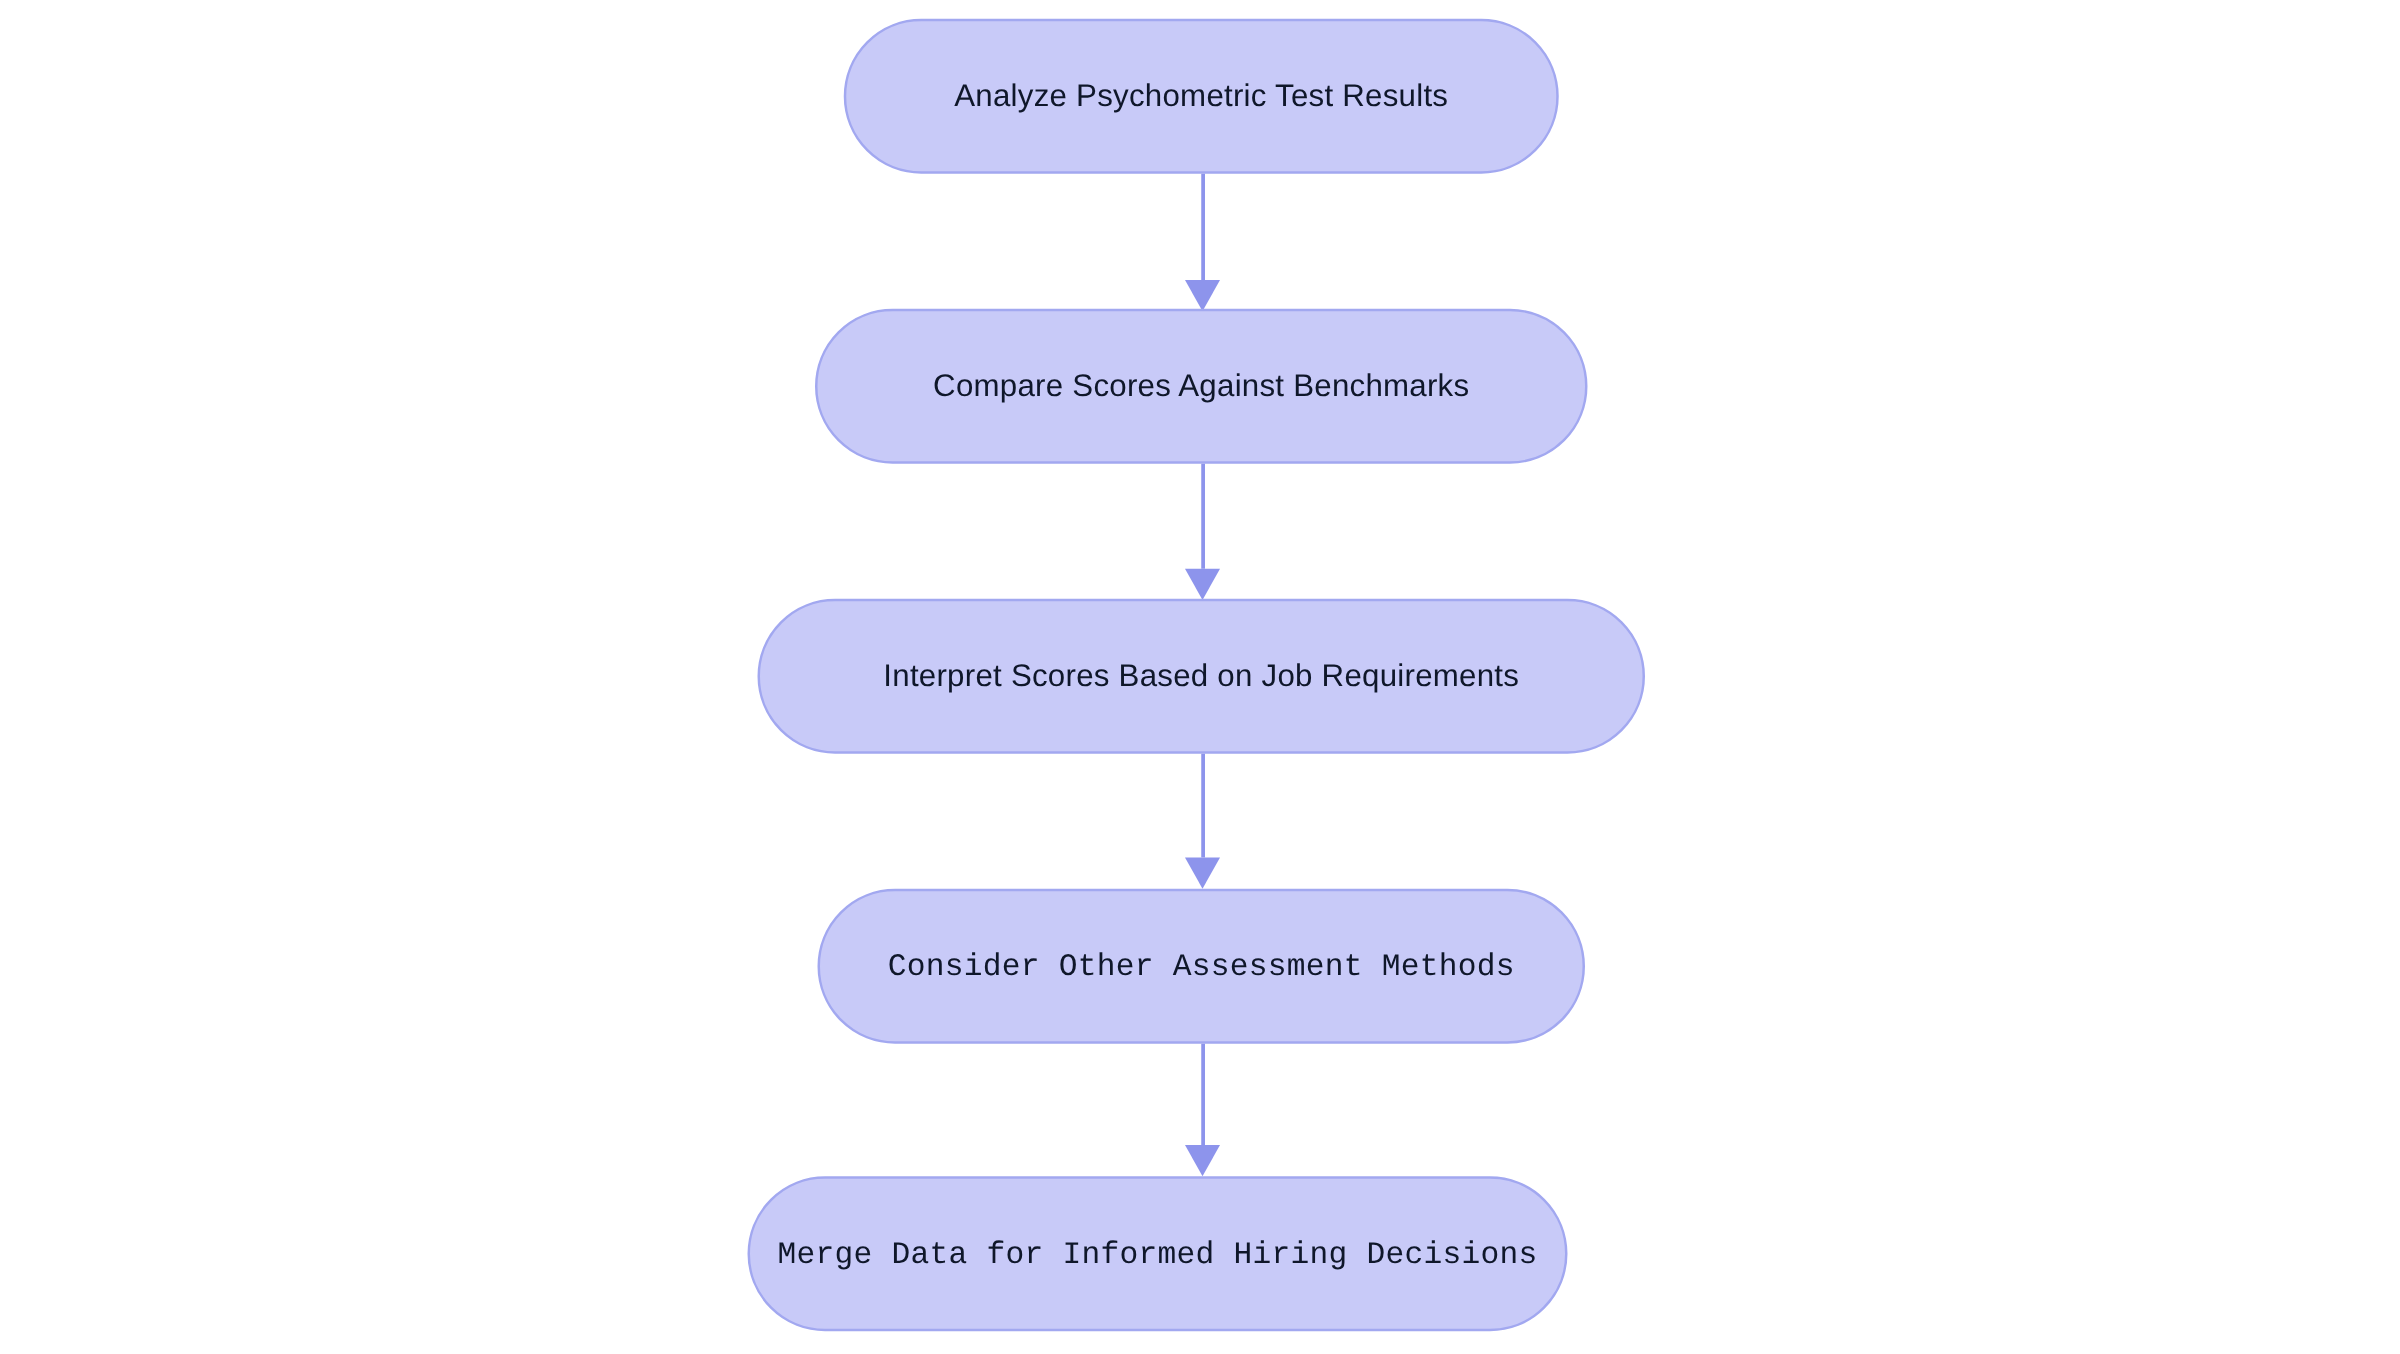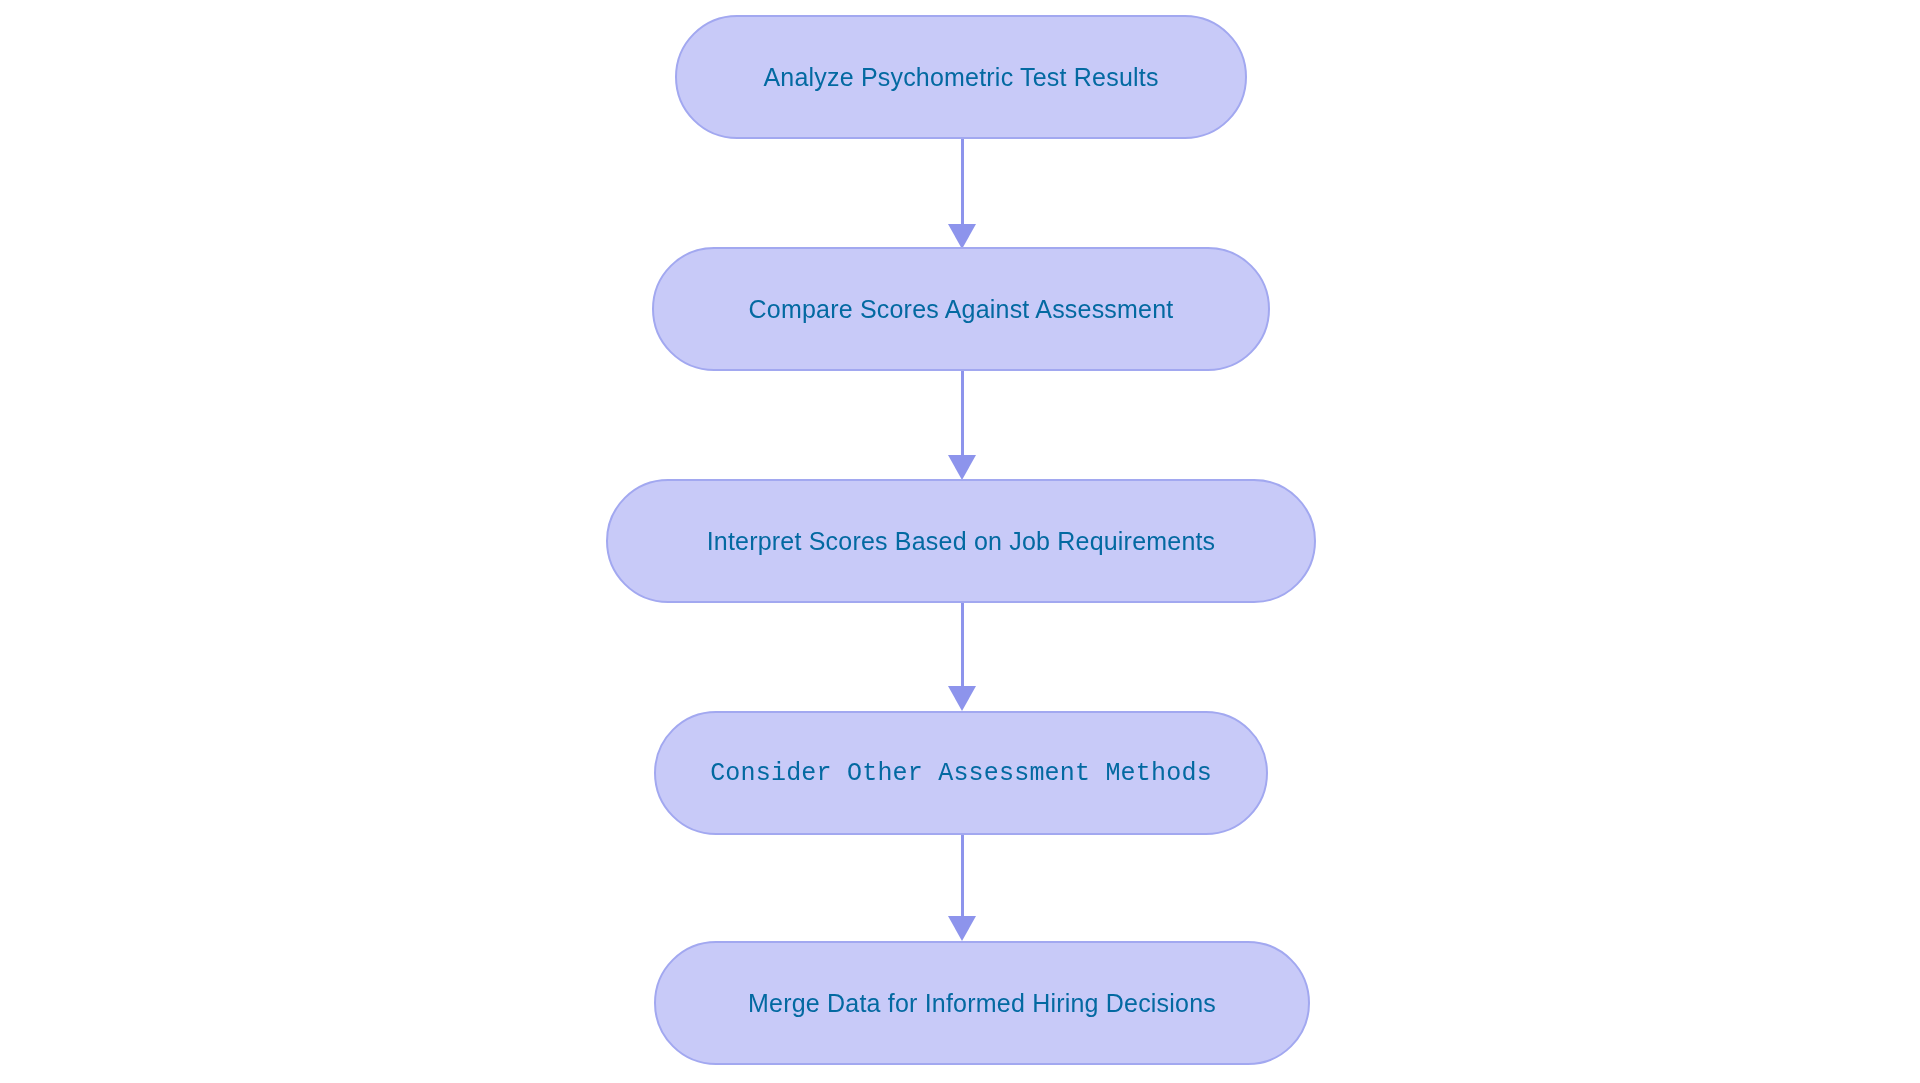--- a/index.html
+++ b/index.html
@@ -16,21 +16,21 @@
   }
   .flow-node {
     position: absolute;
     height: 124px;
     background: #c8caf8;
     border: 2px solid #a2a8f0;
     border-radius: 62px;
     display: flex;
     align-items: center;
     justify-content: center;
-    color: #0369a1;
+    color: #0f172a;
     font-size: 25px;
     letter-spacing: 0.2px;
     text-align: center;
     white-space: nowrap;
   }
   .flow-arrow {
     position: absolute;
     width: 28px;
     display: flex;
     flex-direction: column;
@@ -56,21 +56,21 @@
   <div class="flow-node" style="left:675px; top:15px; width:572px;">
     <span>Analyze Psychometric Test Results</span>
   </div>
 
   <div class="flow-arrow" style="left:948px; top:139px; height:110px;">
     <div class="arrow-line"></div>
     <div class="arrow-head"></div>
   </div>
 
   <div class="flow-node" style="left:652px; top:247px; width:618px;">
-    <span>Compare Scores Against Assessment</span>
+    <span>Compare Scores Against Benchmarks</span>
   </div>
 
   <div class="flow-arrow" style="left:948px; top:371px; height:109px;">
     <div class="arrow-line"></div>
     <div class="arrow-head"></div>
   </div>
 
   <div class="flow-node" style="left:606px; top:479px; width:710px;">
     <span>Interpret Scores Based on Job Requirements</span>
   </div>
@@ -82,17 +82,17 @@
 
   <div class="flow-node" style="left:654px; top:711px; width:614px;font-family:Liberation Mono, monospace;">
     <span>Consider Other Assessment Methods</span>
   </div>
 
   <div class="flow-arrow" style="left:948px; top:835px; height:106px;">
     <div class="arrow-line"></div>
     <div class="arrow-head"></div>
   </div>
 
-  <div class="flow-node" style="left:654px; top:941px; width:656px;">
+  <div class="flow-node" style="left:598px; top:941px; width:656px;font-family:Liberation Mono, monospace;">
     <span>Merge Data for Informed Hiring Decisions</span>
   </div>
 
 </div>
 
 </body></html>

